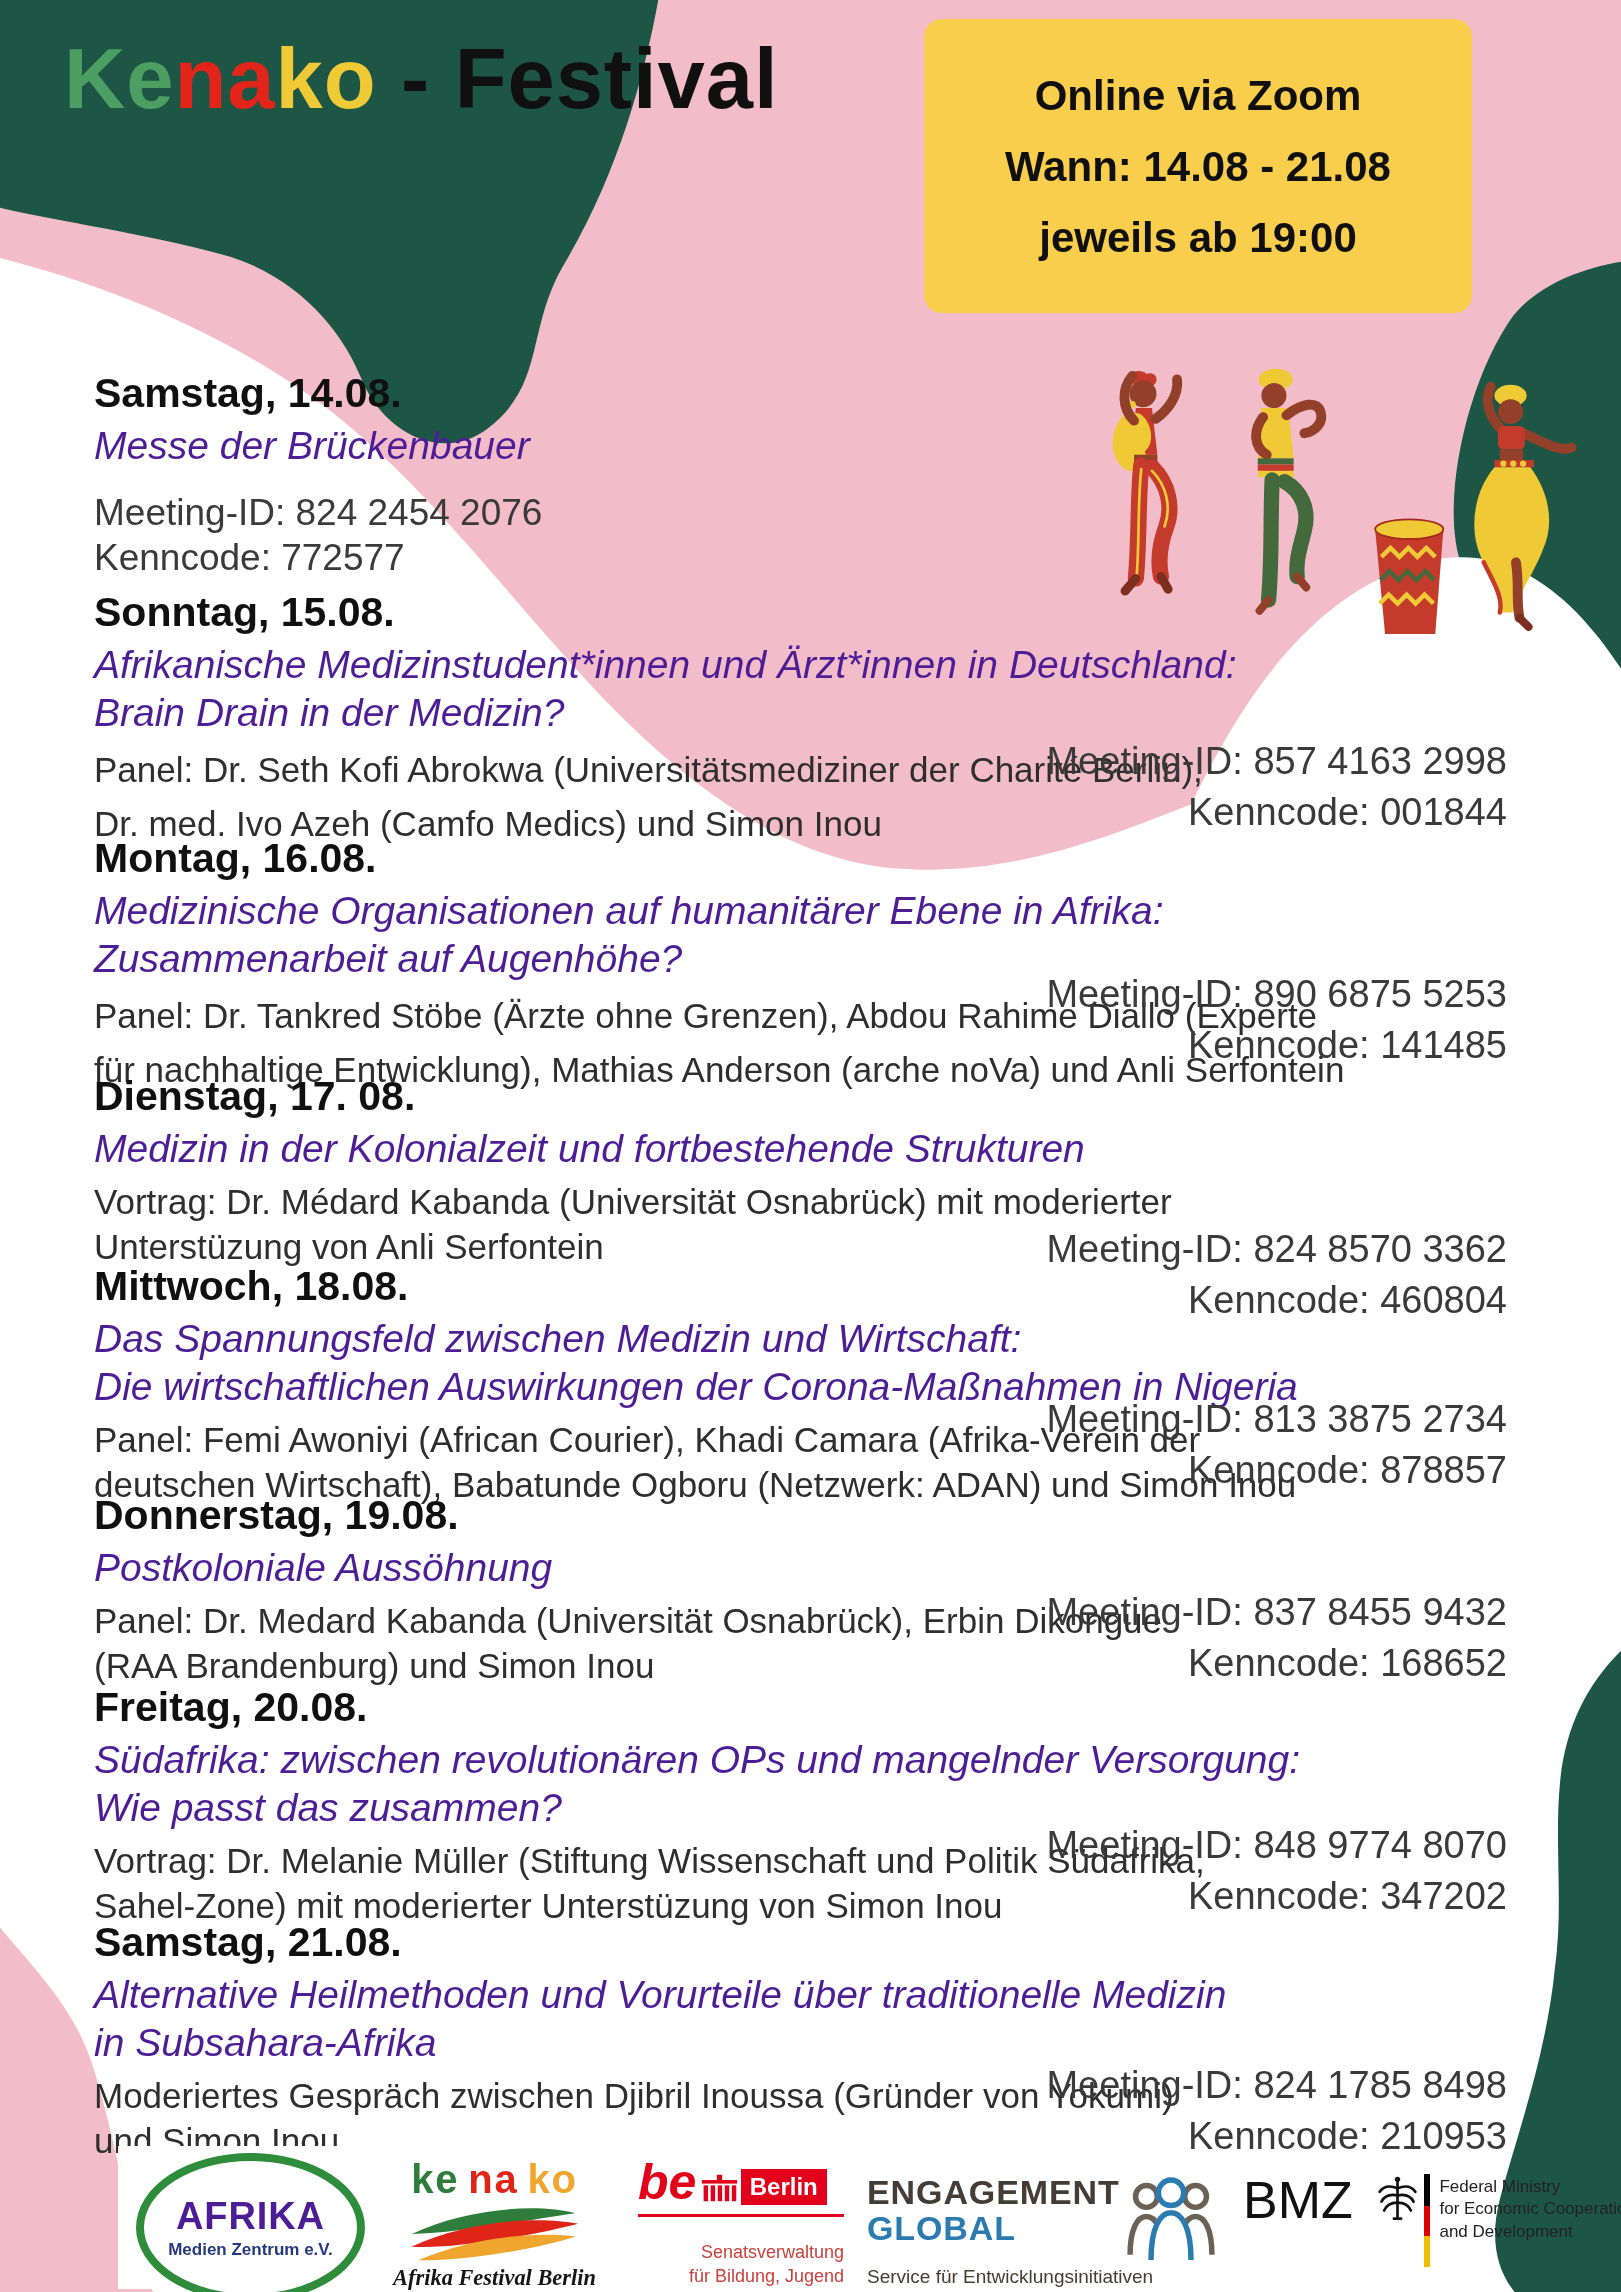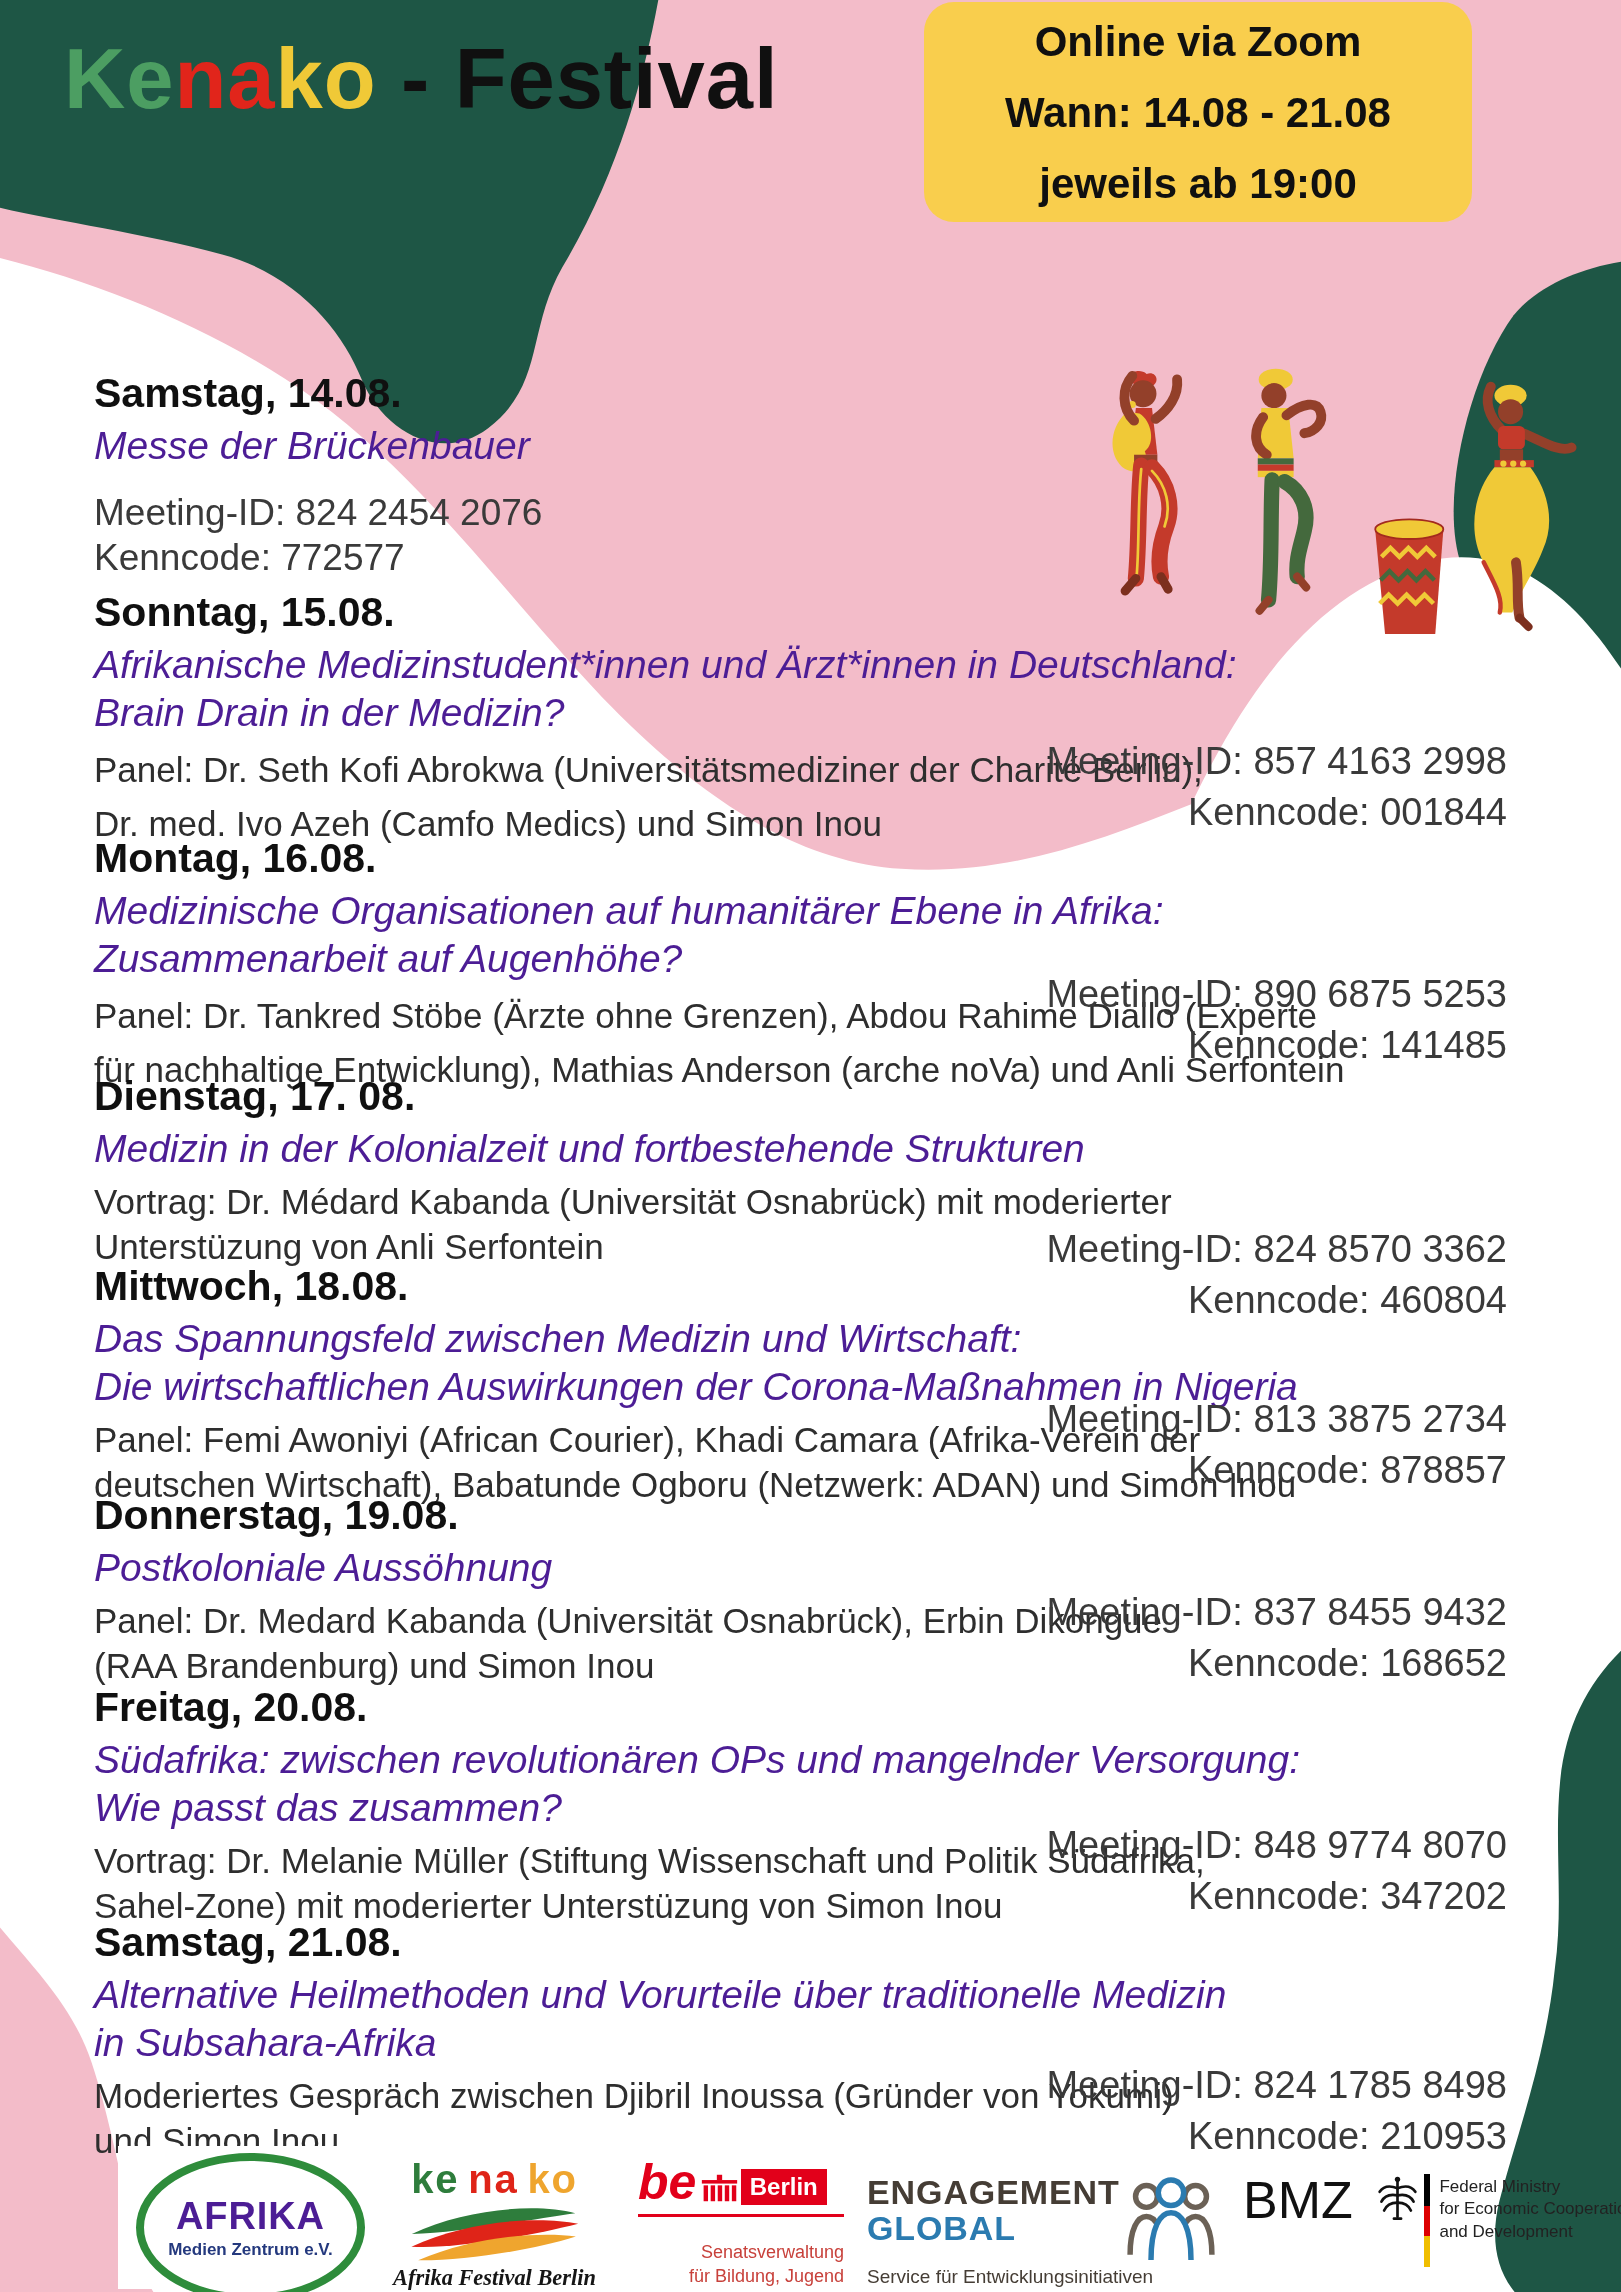--- a/index.html
+++ b/index.html
@@ -5,21 +5,21 @@
   html,body{margin:0;padding:0;background:#ffffff;}
   #poster{position:relative;width:1622px;height:2293px;overflow:hidden;background:#ffffff;
           font-family:"Liberation Sans", sans-serif;color:#1a1a1a;}
   svg{display:block;}
   .abs{position:absolute;}
 
   
   .brand{position:absolute;left:64px;top:30px;font-size:85px;font-weight:700;letter-spacing:0.9px;white-space:nowrap;}
   .brand .k1{color:#4C9E62;} .brand .k2{color:#E1251B;} .brand .k3{color:#F0C937;} .brand .suffix{color:#101010;}
 
-  .infobox{position:absolute;left:924px;top:2px;width:548px;height:220px;background:#F9CE4D;border-radius:30px;
+  .infobox{position:absolute;left:924px;top:19px;width:548px;height:294px;background:#F9CE4D;border-radius:18px;
            display:flex;flex-direction:column;justify-content:center;align-items:center;text-align:center;}
   .infobox div{font-size:42px;font-weight:700;line-height:71px;color:#101010;white-space:nowrap;}
 
   .page-title{position:absolute;left:90px;top:258px;font-size:88px;font-weight:700;color:#101010;}
 
   
   .event{position:absolute;left:94px;width:1084px;}
   .event .day{font-size:41px;font-weight:700;line-height:43px;margin-bottom:7.2px;color:#101010;white-space:nowrap;}
   .event .etitle{font-size:39px;font-style:italic;font-weight:400;line-height:48px;color:#4c1d95;white-space:nowrap;}
   .event .edesc{font-size:35px;font-weight:400;line-height:45px;color:#2e2e2e;margin-top:5.4px;white-space:nowrap;}

